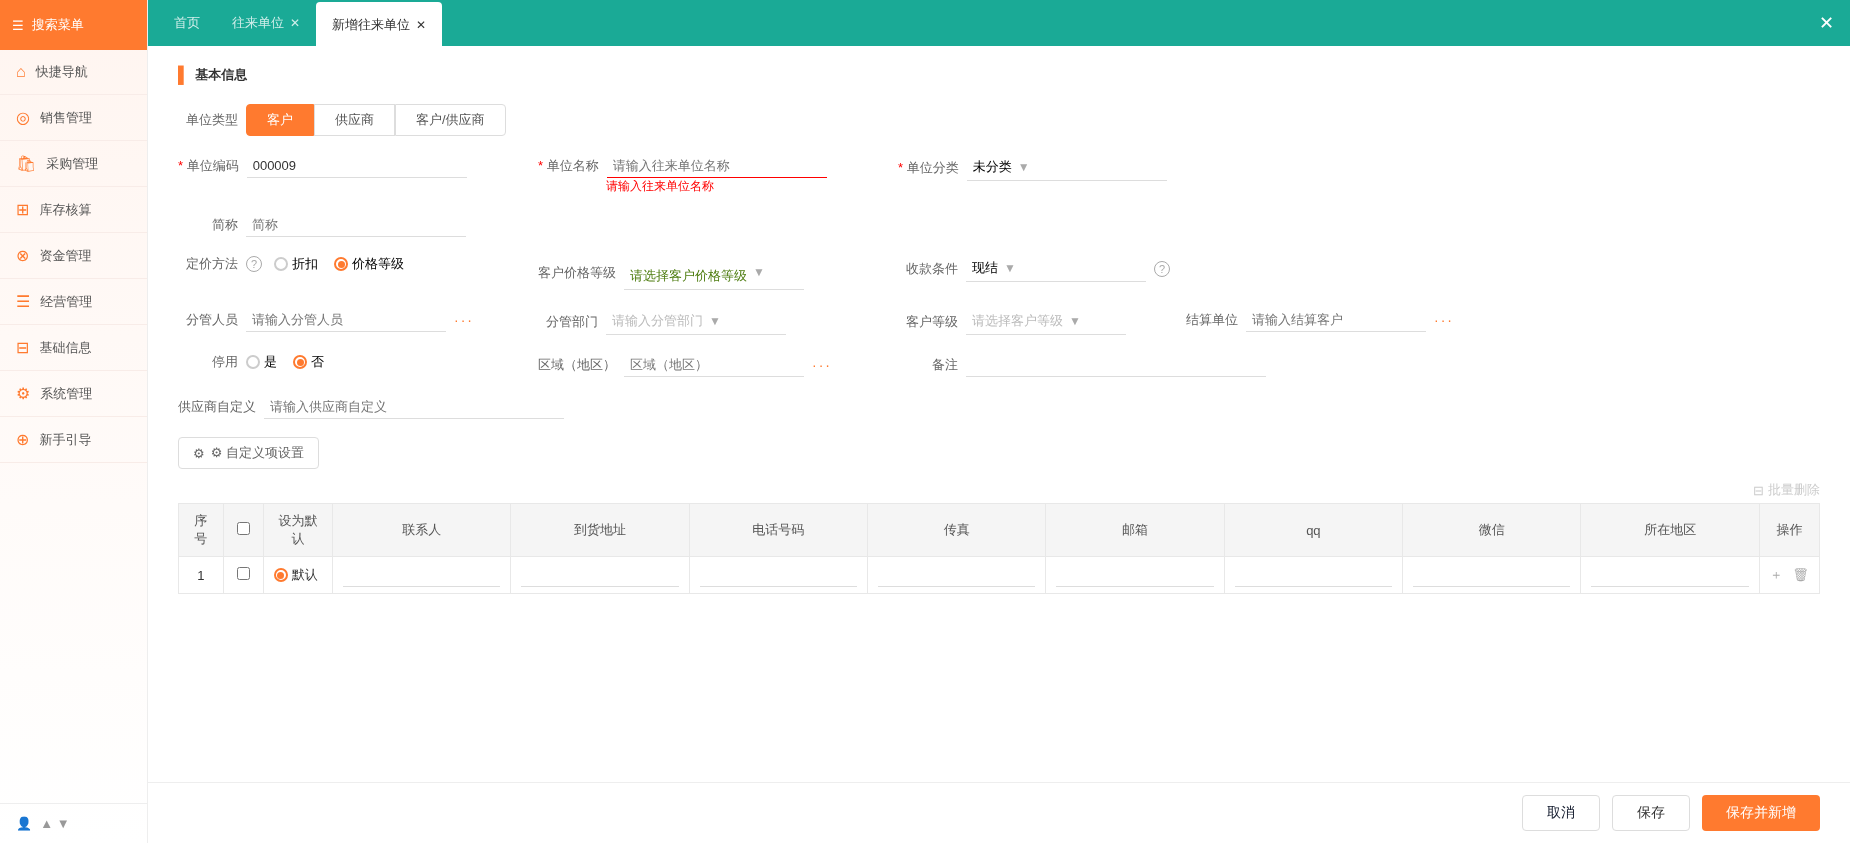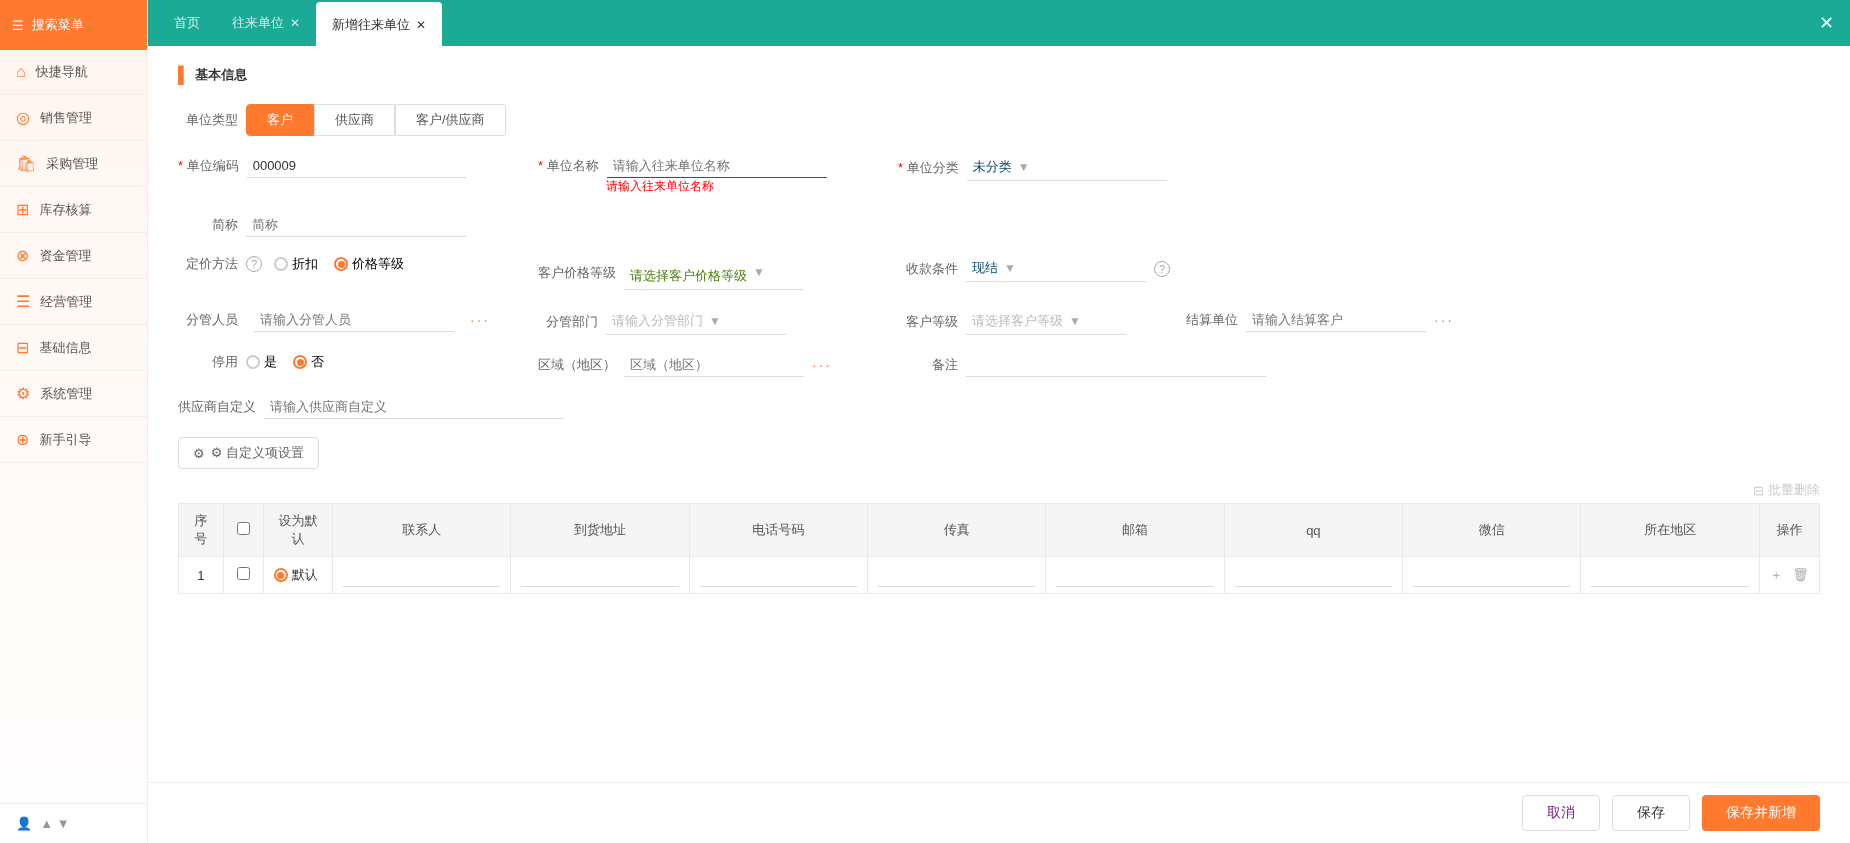--- a/index.html
+++ b/index.html
@@ -185,21 +185,21 @@
     .dropdown {
       border-bottom: 1px solid #ddd;
       padding: 4px 6px;
       display: flex;
       align-items: center;
       gap: 6px;
       cursor: pointer;
       color: #999;
       font-size: 13px;
     }
-    .dropdown .val { color: #0c4a6e; }
+    .dropdown .val { color: #000000; }
     .chevron { color: #aaa; font-size: 12px; }
 
     
     .more-dots { color: #ff7a2f; cursor: pointer; letter-spacing: 2px; font-size: 14px; }
 
     
     .tag-btn {
       border: 1px solid #ff7a2f;
       color: #ff7a2f;
       padding: 3px 12px;
@@ -276,21 +276,21 @@
       display: flex;
       justify-content: flex-end;
       gap: 12px;
     }
     .btn-cancel {
       padding: 8px 24px;
       border: 1px solid #ddd;
       background: white;
       border-radius: 4px;
       cursor: pointer;
-      color: #701a75;
+      color: #0f172a;
       font-size: 14px;
     }
     .btn-save {
       padding: 8px 24px;
       border: none;
       background: white;
       border: 1px solid #ddd;
       border-radius: 4px;
       cursor: pointer;
       color: #333;
@@ -454,21 +454,21 @@
         <div class="dropdown" style="width:180px;">
           <span class="val">现结</span>
           <span class="chevron">▼</span>
         </div>
         <span class="help-icon">?</span>
       </div>
     </div>
 
     <div class="form-row" style="gap:0;">
 
-      <div class="form-group" style="width:360px;gap:16px;">
+      <div class="form-group" style="width:360px;">
         <span class="form-label">分管人员</span>
         <input class="form-input" style="width: 200px;" type="text" placeholder="请输入分管人员">
         <span class="more-dots">···</span>
       </div>
 
       <div class="form-group" style="width:360px;">
         <span class="form-label">分管部门</span>
         <div class="dropdown" style="width:180px;">
           <span style="color:#bbb;">请输入分管部门</span>
           <span class="chevron">▼</span>

